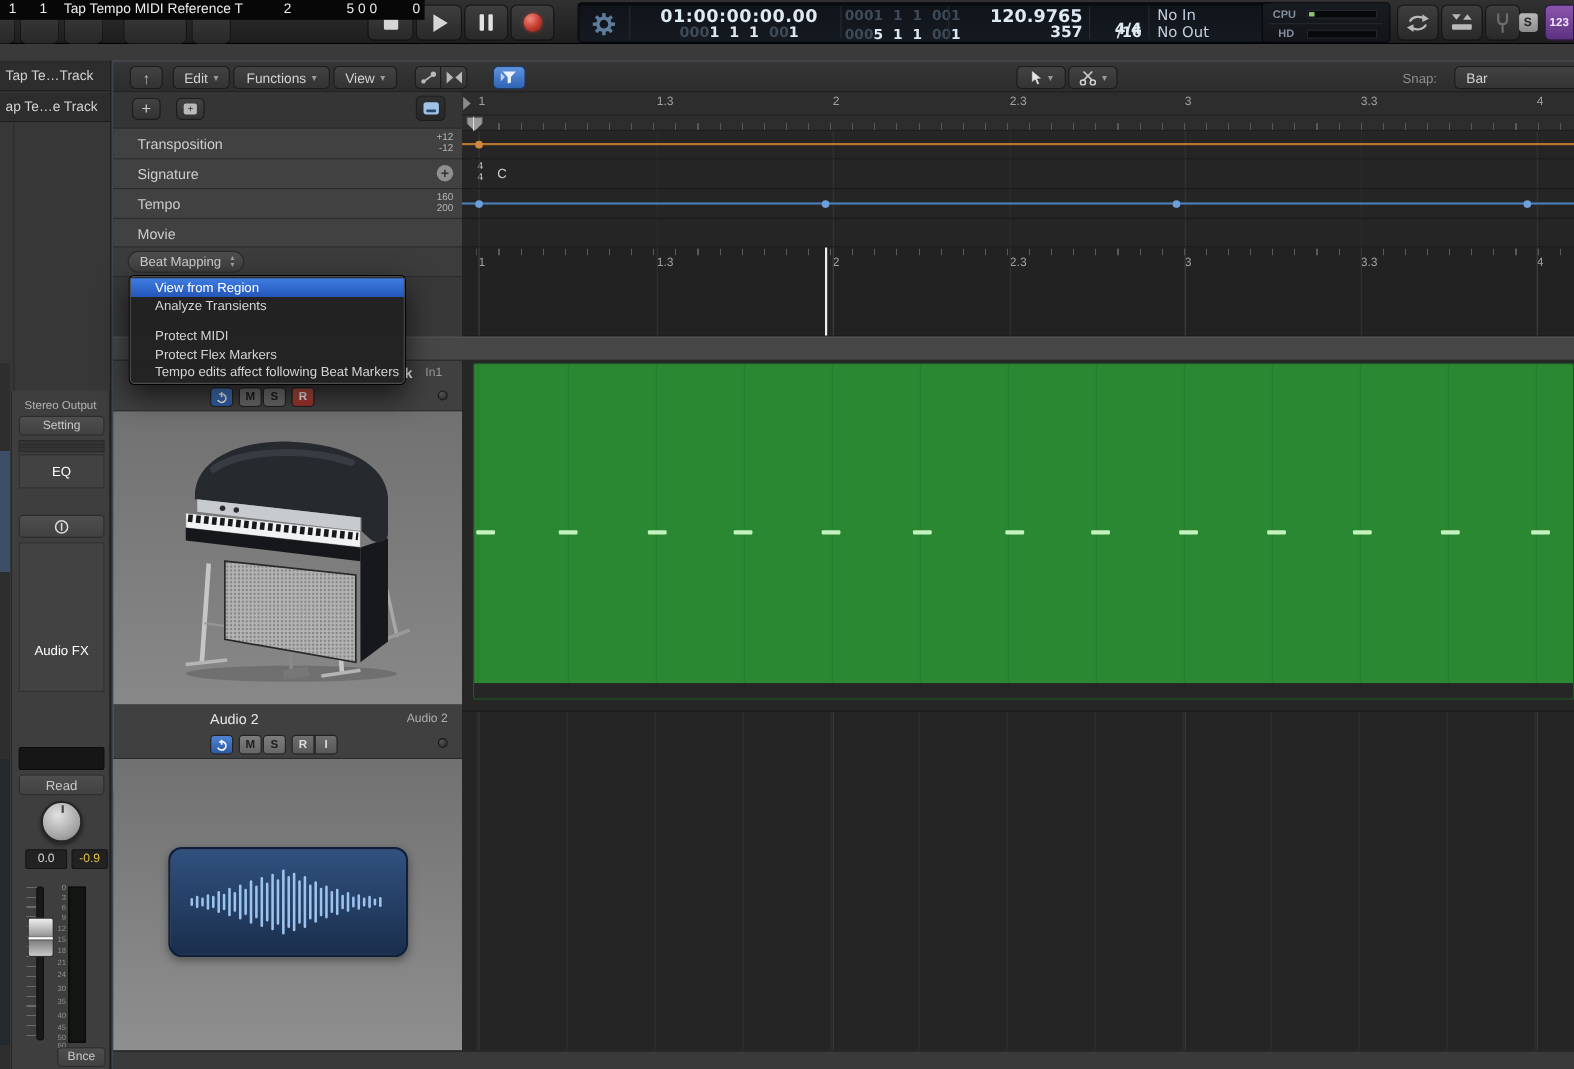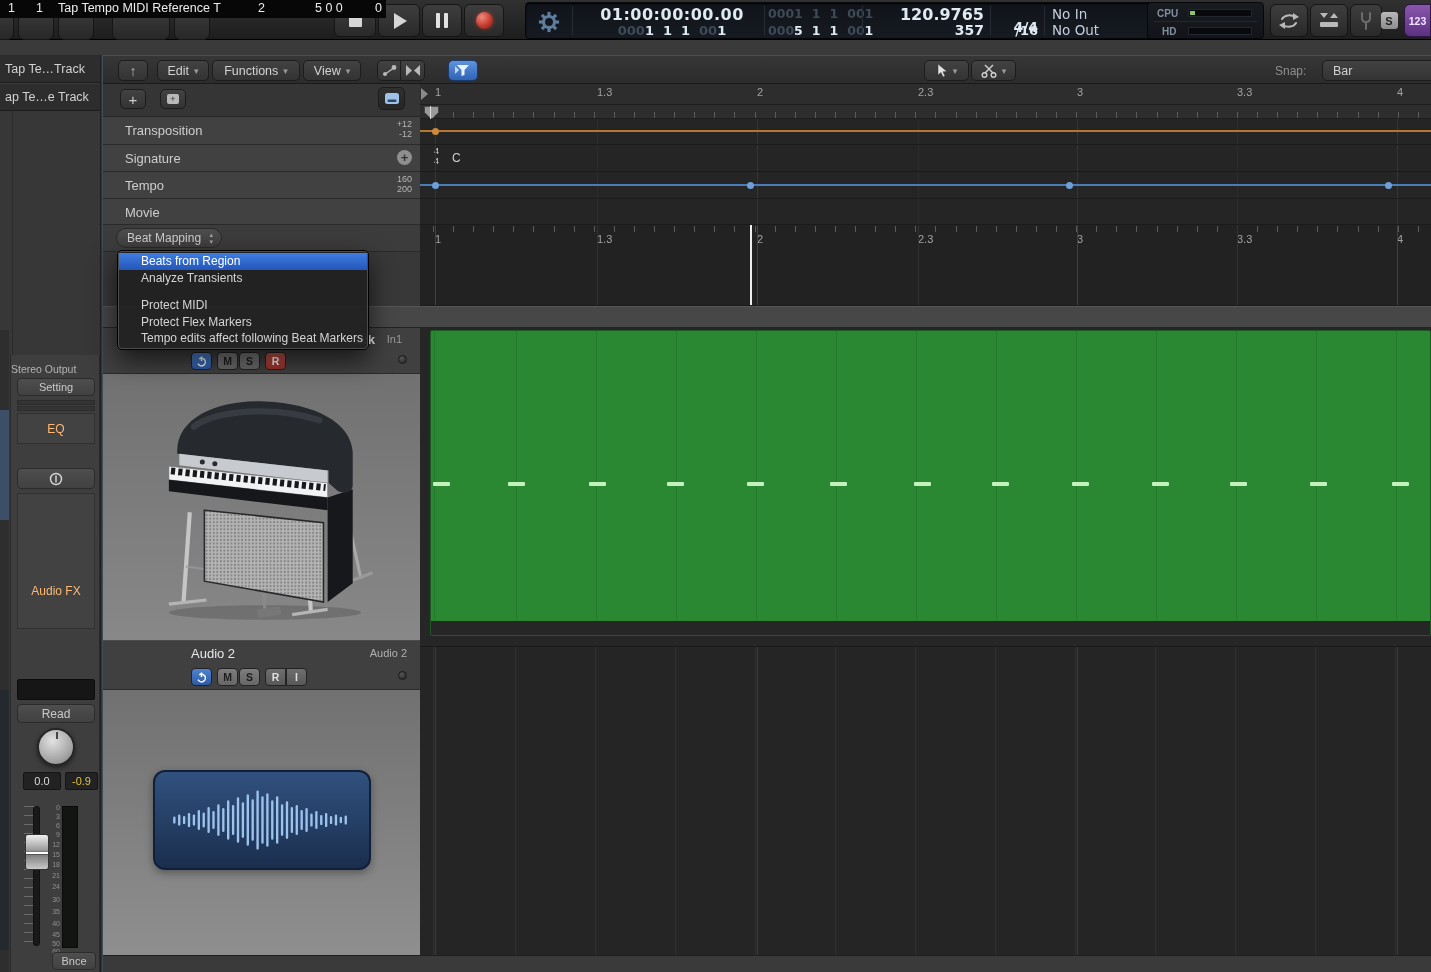--- a/index.html
+++ b/index.html
@@ -32,22 +32,22 @@
 .purple{left:1404px;top:4px;width:27px;height:33px;background:linear-gradient(#8a56ad,#5c3180);border:1px solid #2e1742;border-radius:6px 0 0 6px;display:flex;align-items:center;justify-content:center;color:#f2e6ff;font-size:10.5px;font-weight:bold}
 
 
 .bgrow{left:0;width:100px;height:28px;background:#2d2d2d;border-bottom:1px solid #1d1d1d;font-size:12.5px;color:#d2d2d2;display:flex;align-items:center;padding-left:5px;white-space:nowrap;overflow:hidden}
 .bgleft{left:0;top:111px;width:100px;height:861px;background:#373737}
 .winedge{left:100px;top:55px;width:3px;height:917px;background:linear-gradient(90deg,#14161a,#4a5564)}
 
 
 .insp{left:10px;top:355px;width:90px;height:617px;background:#3e3e3e;border-left:1px solid #2a2a2a;border-right:1px solid #2a2a2a}
 .ibtn{position:absolute;left:6px;width:78px;background:linear-gradient(#4e4e4e,#414141);border:1px solid #2c2c2c;border-radius:4px;color:#c9c9c9;font-size:11px;display:flex;align-items:center;justify-content:center}
-.ilabel{position:absolute;width:100%;font-size:10.5px;color:#b4b4b4}
-.ibox{position:absolute;left:6px;width:78px;background:#424242;border:1px solid #303030;color:#fdba74;font-size:11.5px;display:flex;align-items:center;justify-content:center}
+.ilabel{position:absolute;width:100%;text-align:center;font-size:10.5px;color:#b4b4b4}
+.ibox{position:absolute;left:6px;width:78px;background:#424242;border:1px solid #303030;color:#ffffff;font-size:11.5px;display:flex;align-items:center;justify-content:center}
 .knob{position:absolute;left:26px;width:38px;height:38px;border-radius:50%;background:radial-gradient(circle at 40% 32%,#e2e2e2,#9e9e9e 70%,#6e6e6e);border:2px solid #252525;box-shadow:0 2px 4px rgba(0,0,0,.5)}
 .knob i{position:absolute;left:17px;top:2px;width:2px;height:7px;background:#444}
 .valbox{position:absolute;height:18px;background:#222;border:1px solid #141414;border-radius:2px;font-size:11px;display:flex;align-items:center;justify-content:center}
 .fadtrack{position:absolute;left:33px;top:806px;width:7px;height:140px;background:#191919;border-radius:3px;border:1px solid #101010}
 .fadticks{position:absolute;left:18px;top:806px;width:13px;height:140px;background:repeating-linear-gradient(180deg,#6a6a6a 0 1px,transparent 1px 9px)}
 .fadcap{position:absolute;left:25px;top:834px;width:24px;height:36px;border-radius:3px;background:linear-gradient(#efefef,#9a9a9a 45%,#6f6f6f 50%,#c9c9c9);border:1px solid #333}
 .fadcap i{position:absolute;left:0;right:0;top:17px;height:2px;background:#fff;box-shadow:0 1px 0 #555}
 .lmeter{position:absolute;left:62px;top:806px;width:16px;height:142px;background:#121511;border:1px solid #090a09}
 .mnum{position:absolute;right:30px;font-size:7px;color:#909090;line-height:7px}
 .sliver{left:0;top:330px;width:9px;height:642px;background:#2e2e2e}
@@ -590,19 +590,19 @@
       <div class="vl b2" style="left: 15px;"></div>
       <div class="vl b2" style="left: 337px;"></div>
       <div class="vl b2" style="left: 657px;"></div>
       <div class="vl b2" style="left: 977px;"></div>
     </div>
 </div>
 
 <div class="abs botstrip"></div>
 
 <div class="abs ddmenu">
-  <div class="dditem sel">Beats from Region</div>
+  <div class="dditem sel">View from Region</div>
   <div class="dditem">Analyze Transients</div>
   <div class="ddsep"></div>
   <div class="dditem">Protect MIDI</div>
   <div class="dditem">Protect Flex Markers</div>
   <div class="dditem">Tempo edits affect following Beat Markers</div>
 </div>
 
 </body></html>

